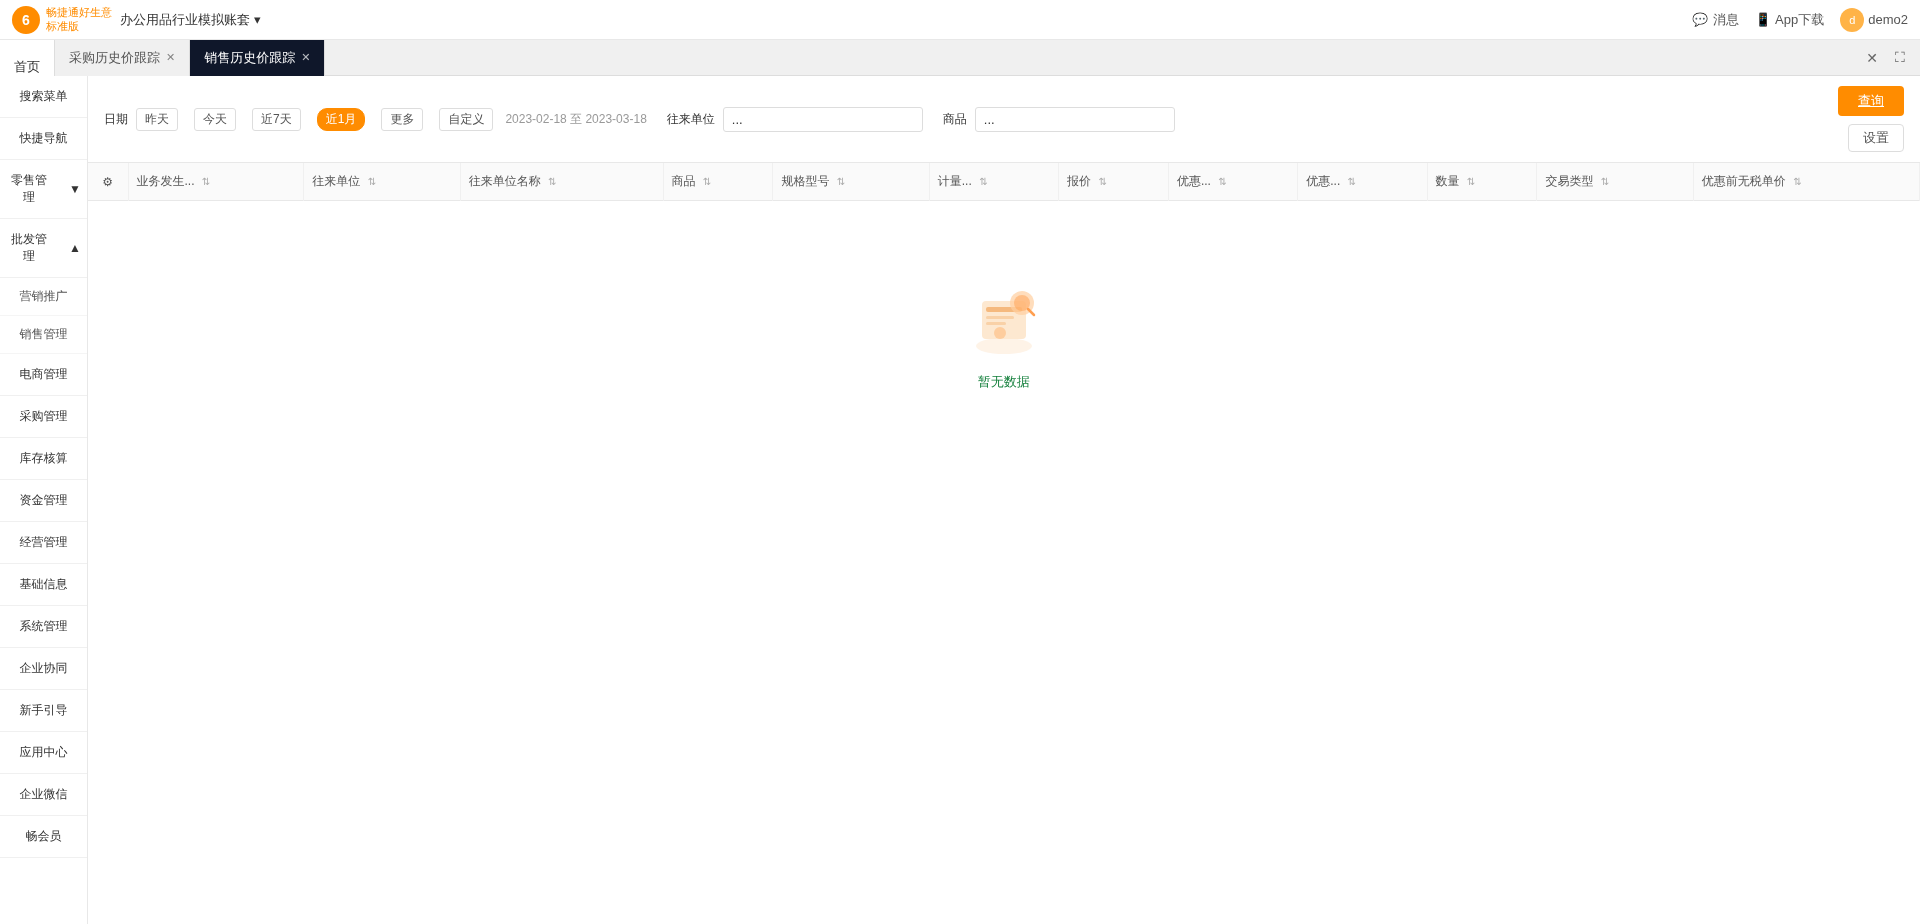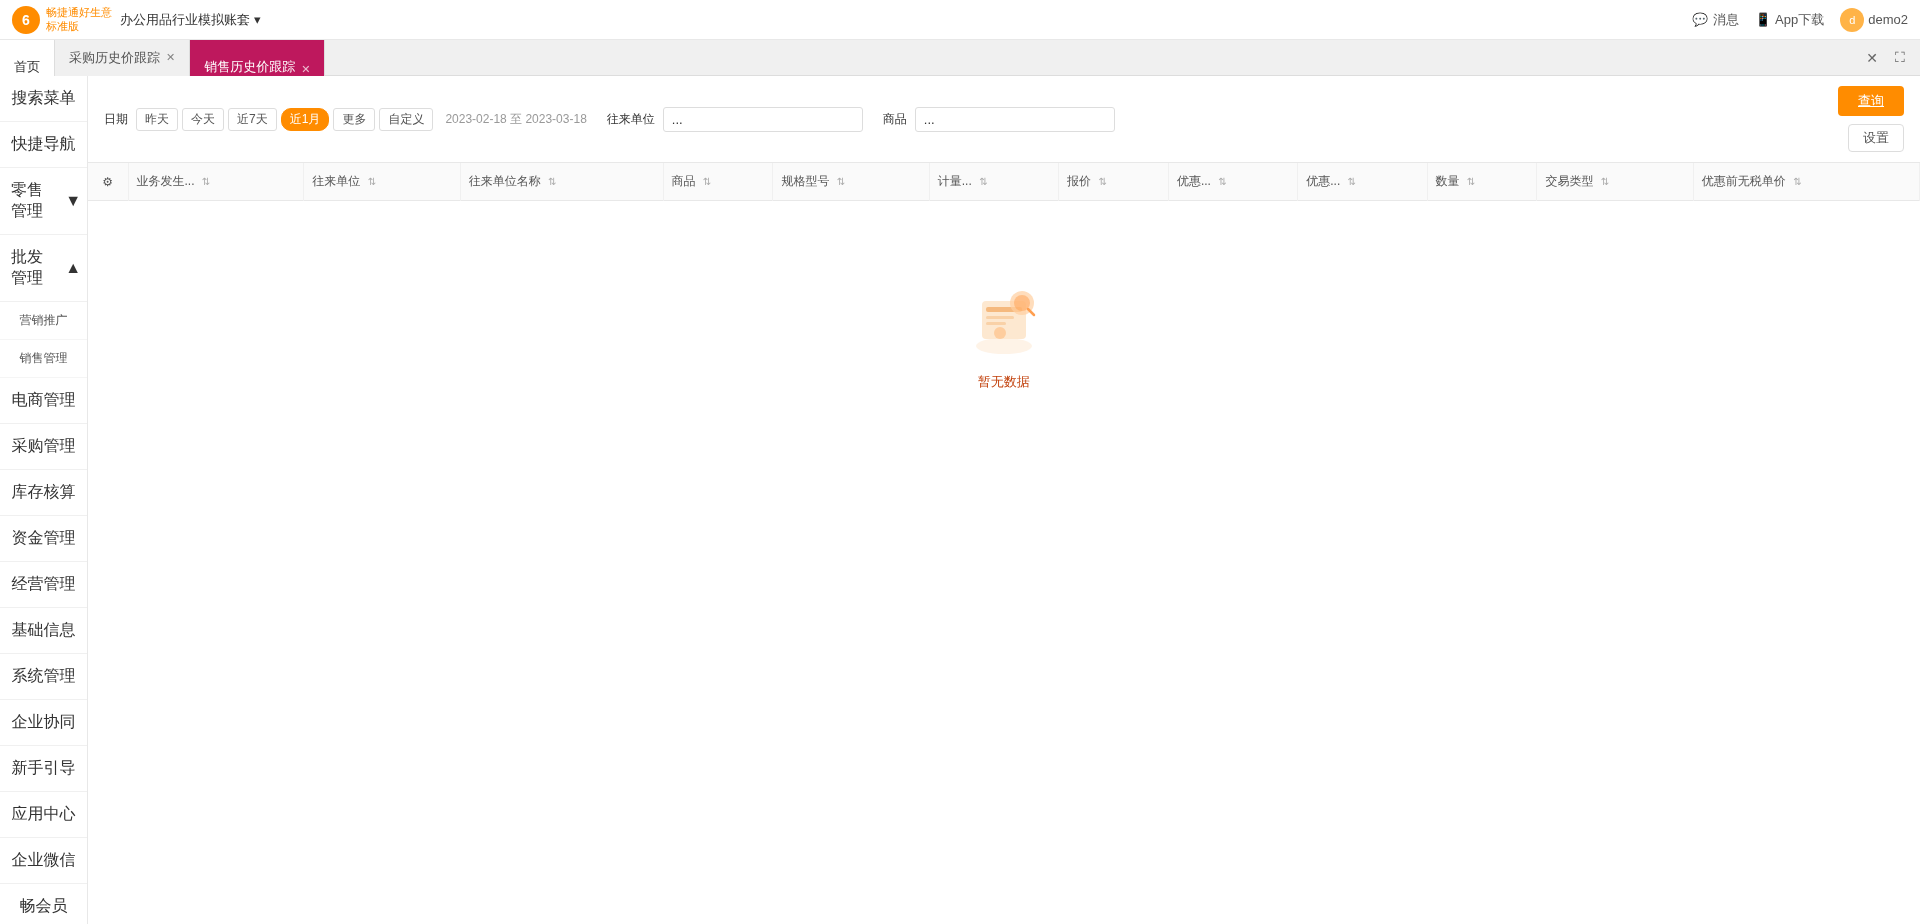--- a/index.html
+++ b/index.html
@@ -13,68 +13,68 @@
     .logo-text { font-size: 11px; color: #ff8c00; line-height: 1.2; }
     .topbar-dropdown { display: flex; align-items: center; gap: 4px; cursor: pointer; color: #333; }
     .topbar-right { display: flex; align-items: center; gap: 16px; color: #555; font-size: 13px; }
     .topbar-right-item { display: flex; align-items: center; gap: 4px; cursor: pointer; }
     .avatar { width: 24px; height: 24px; background: #ffb347; border-radius: 50%; display: flex; align-items: center; justify-content: center; color: #fff; font-size: 11px; }
 
     
     .tabbar { height: 36px; background: #f0f0f0; display: flex; align-items: center; padding: 0 0; flex-shrink: 0; border-bottom: 1px solid #ddd; }
     .tab { height: 36px; display: flex; align-items: center; padding: 0 14px; cursor: pointer; font-size: 13px; color: #555; gap: 6px; border-right: 1px solid #ddd; background: #f0f0f0; }
     .tab.home { background: #fff; color: #333; align-items: flex-end; }
-    .tab.active { background: #be185d; color: #fff; align-items: flex-end; }
+    .tab.active { background: #0f172a; color: #fff; }
     .tab .close-btn { font-size: 11px; opacity: 0.7; }
     .tab-actions { margin-left: auto; display: flex; align-items: center; gap: 4px; padding-right: 8px; }
     .tab-action-btn { width: 24px; height: 24px; display: flex; align-items: center; justify-content: center; cursor: pointer; color: #666; font-size: 14px; }
 
     
     .main-layout { display: flex; flex: 1; overflow: hidden; }
 
     
     .sidebar { width: 88px; background: #fff; border-right: 1px solid #e8e8e8; display: flex; flex-direction: column; flex-shrink: 0; overflow-y: auto; }
-    .sidebar-item { padding: 12px 6px; text-align: center; cursor: pointer; color: #333; font-size: 16px; border-bottom: 1px solid #f0f0f0; }
+    .sidebar-item { padding: 12px 6px; text-align: center; cursor: pointer; color: #333; font-size: 12px; border-bottom: 1px solid #f0f0f0; }
     .sidebar-item.has-arrow { display: flex; align-items: center; justify-content: center; gap: 17px; }
     .sidebar-sub { padding: 10px 6px; text-align: center; cursor: pointer; color: #555; font-size: 12px; border-bottom: 1px solid #f5f5f5; }
 
     
     .content { flex: 1; display: flex; flex-direction: column; overflow: hidden; background: #f5f5f5; }
 
     
     .page-header { background: #fff; padding: 10px 16px; border-bottom: 1px solid #e8e8e8; display: flex; align-items: center; justify-content: space-between; flex-shrink: 0; }
     .page-title { font-size: 16px; font-weight: bold; color: #333; }
     .page-actions { display: flex; align-items: center; gap: 12px; font-size: 13px; color: #555; }
     .page-action { display: flex; align-items: center; gap: 4px; cursor: pointer; }
     .checkbox-label { display: flex; align-items: center; gap: 4px; }
     .checkbox-teal { width: 14px; height: 14px; background: #1ebfa5; border: 1px solid #1ebfa5; border-radius: 2px; display: flex; align-items: center; justify-content: center; color: #fff; font-size: 10px; }
 
     
     .filter-bar { background: #fff; padding: 10px 16px; border-bottom: 1px solid #e8e8e8; display: flex; align-items: center; gap: 20px; flex-wrap: wrap; flex-shrink: 0; }
     .filter-group { display: flex; align-items: center; gap: 8px; }
     .filter-label { color: #333; font-size: 12px; white-space: nowrap; }
-    .date-buttons { display: flex; align-items: flex-start; gap: 4px; }
+    .date-buttons { display: flex; align-items: flex-start; gap: 16px; }
     .date-btn { padding: 2px 8px; border: 1px solid #ddd; border-radius: 3px; cursor: pointer; font-size: 12px; color: #555; background: #fff; }
     .date-btn.active { background: #ff8c00; color: #fff; border-color: #ff8c00; border-radius: 10px; }
     .date-range { font-size: 12px; color: #999; margin-left: 4px; }
     .filter-input { width: 200px; border: 1px solid #ddd; border-radius: 3px; padding: 4px 8px; font-size: 13px; color: #333; cursor: pointer; display: flex; align-items: center; justify-content: space-between; }
     .query-btn { background: #ff8c00; color: #fff; border: none; border-radius: 4px; padding: 6px 20px; font-size: 13px; cursor: pointer; white-space: nowrap; text-decoration: underline; }
     .settings-btn { background: #fff; color: #555; border: 1px solid #ddd; border-radius: 4px; padding: 4px 14px; font-size: 13px; cursor: pointer; display: block; margin-top: 4px; }
     .filter-right { display: flex; flex-direction: column; gap: 4px; align-items: flex-end; margin-left: auto; }
 
     
     .table-container { flex: 1; overflow: auto; background: #fff; margin: 0; }
     table { width: 100%; border-collapse: collapse; font-size: 13px; }
     thead tr { background: #fafafa; border-bottom: 1px solid #e8e8e8; }
     thead th { padding: 10px 8px; text-align: left; color: #555; font-weight: normal; border-right: 1px solid #f0f0f0; white-space: nowrap; font-size: 12px; cursor: pointer; }
     thead th:first-child { width: 40px; text-align: center; }
     .sort-arrows { color: #aaa; font-size: 10px; margin-left: 4px; }
 
     
-    .empty-state { display: flex; flex-direction: column; align-items: center; justify-content: center; padding: 80px 20px; color: #c2410c; font-size: 13px; gap: 12px; }
+    .empty-state { display: flex; flex-direction: column; align-items: center; justify-content: center; padding: 80px 20px; color: #15803d; font-size: 13px; gap: 12px; }
     .empty-icon { width: 80px; height: 80px; position: relative; }
 
     
     ::-webkit-scrollbar { width: 6px; height: 6px; }
     ::-webkit-scrollbar-track { background: #f1f1f1; }
     ::-webkit-scrollbar-thumb { background: #ccc; border-radius: 3px; }
   </style>
 </head>
 <body>
 

